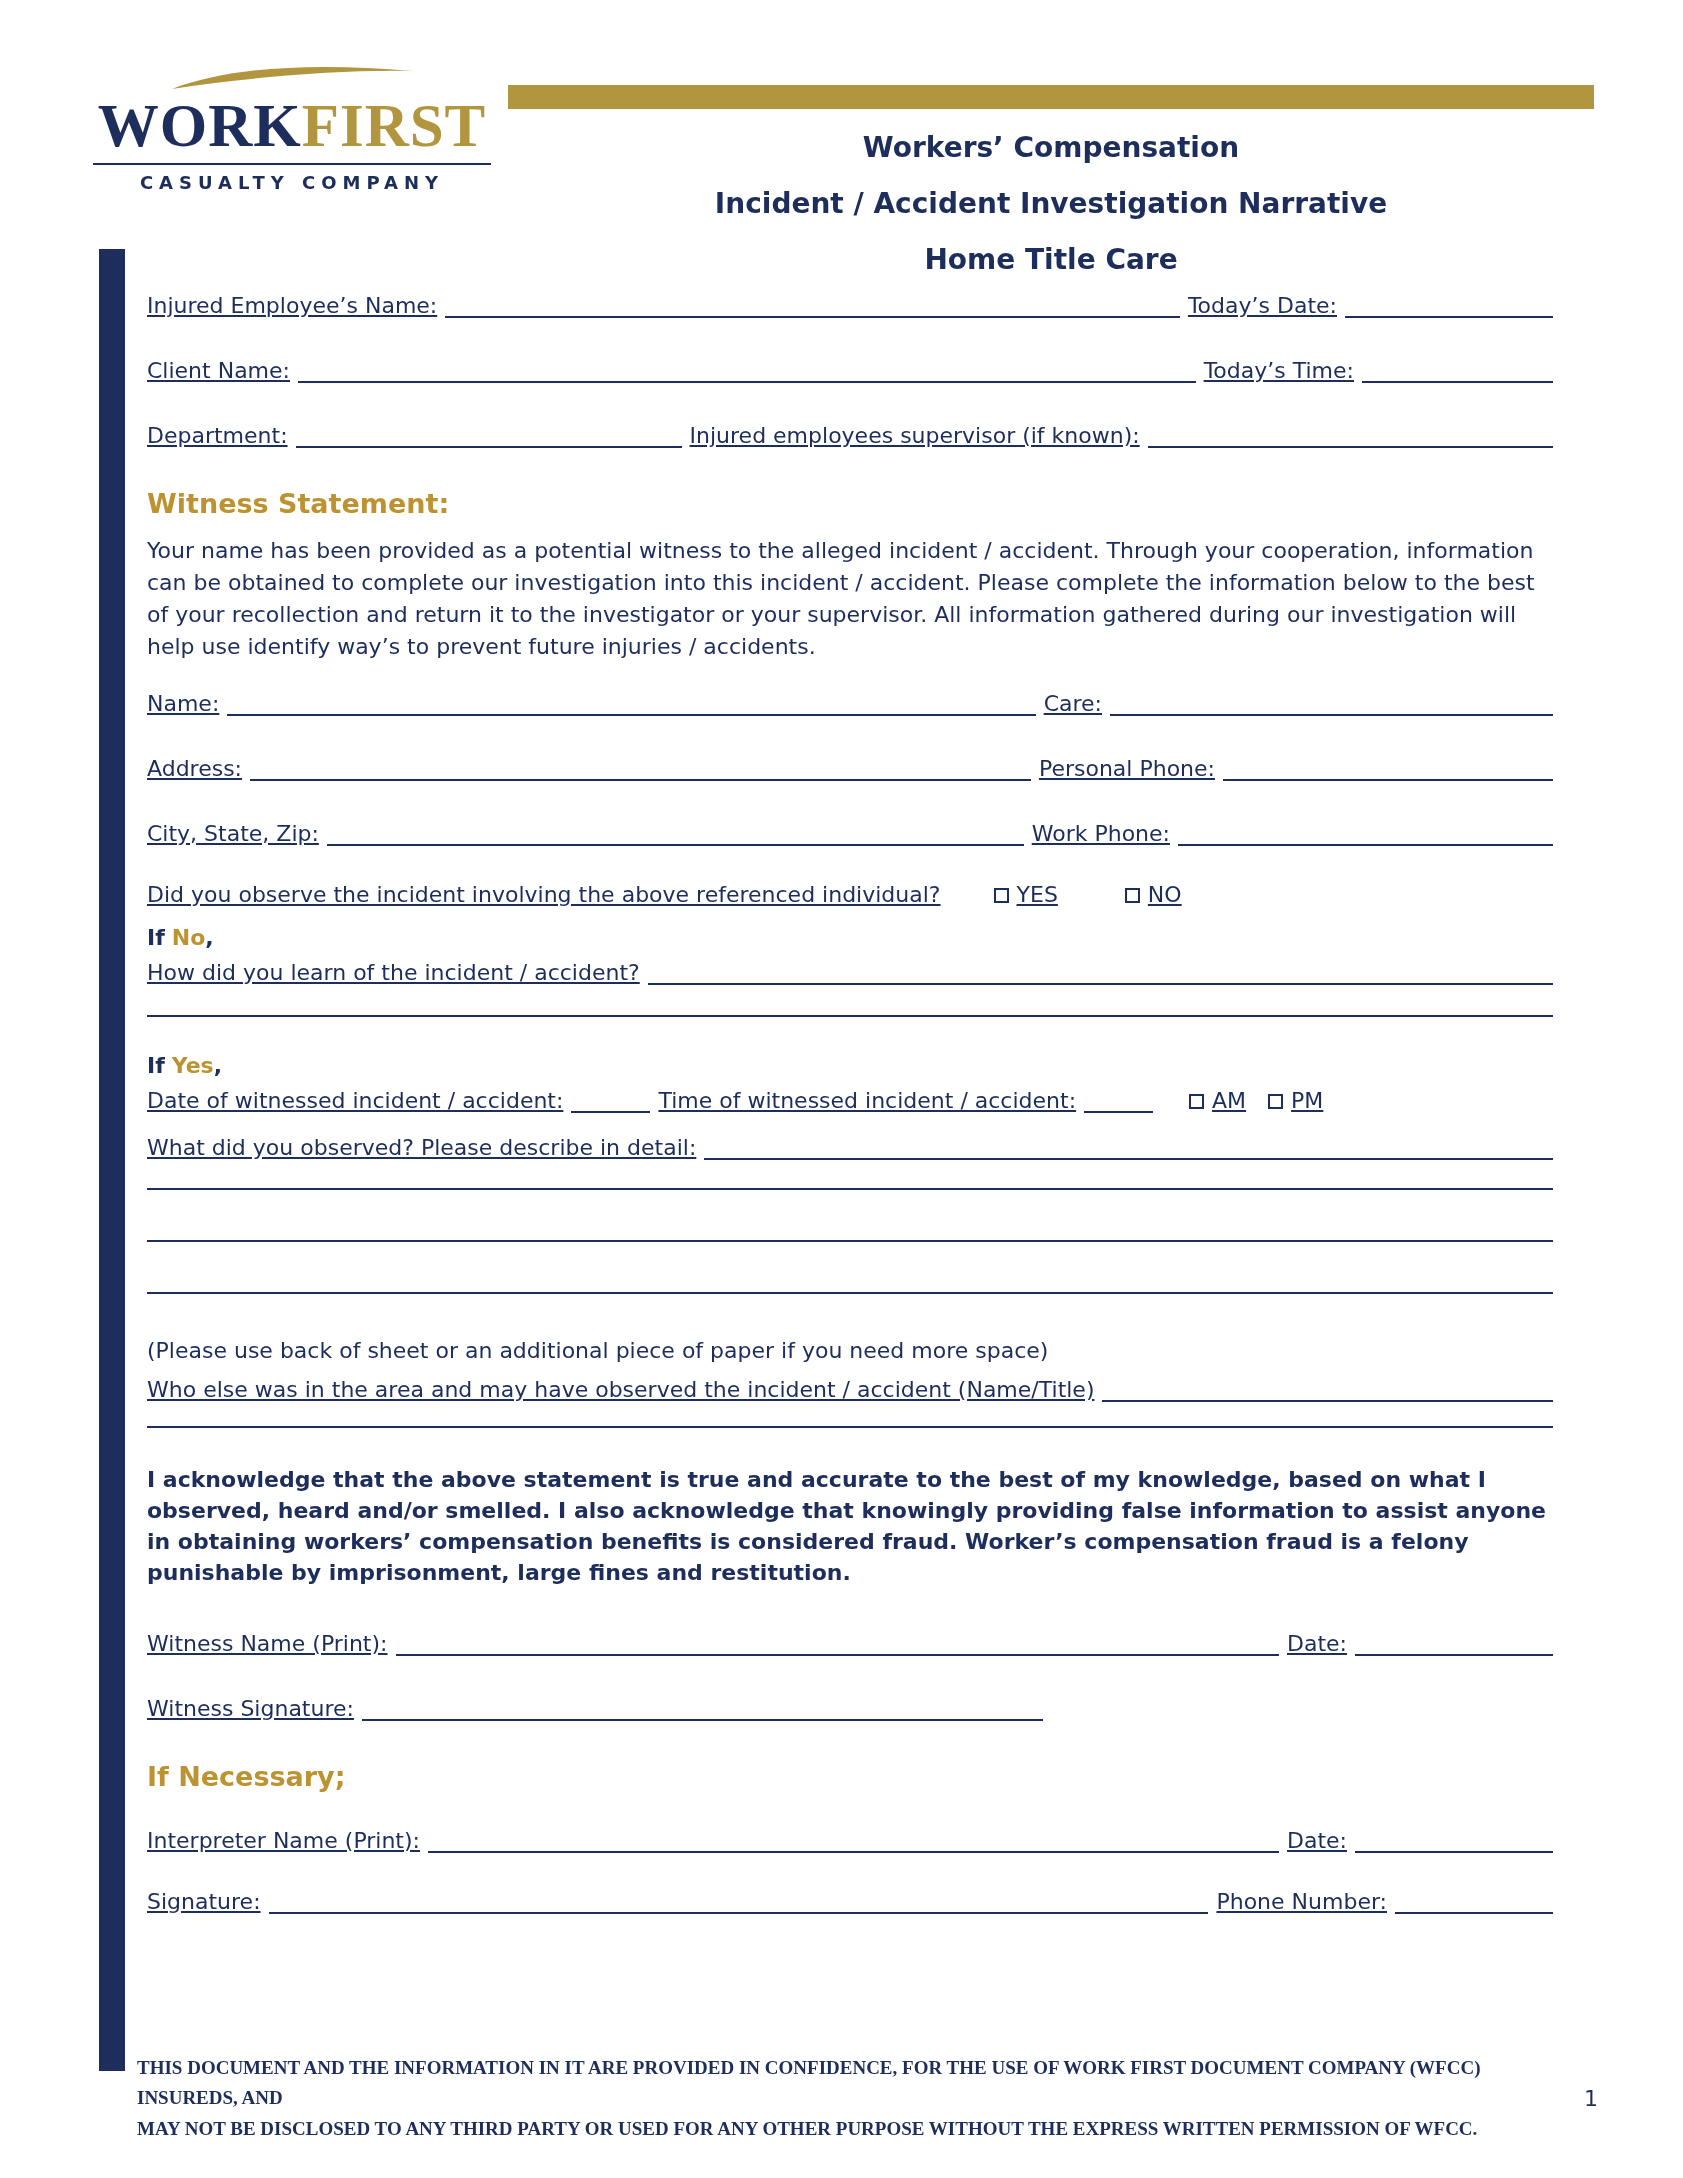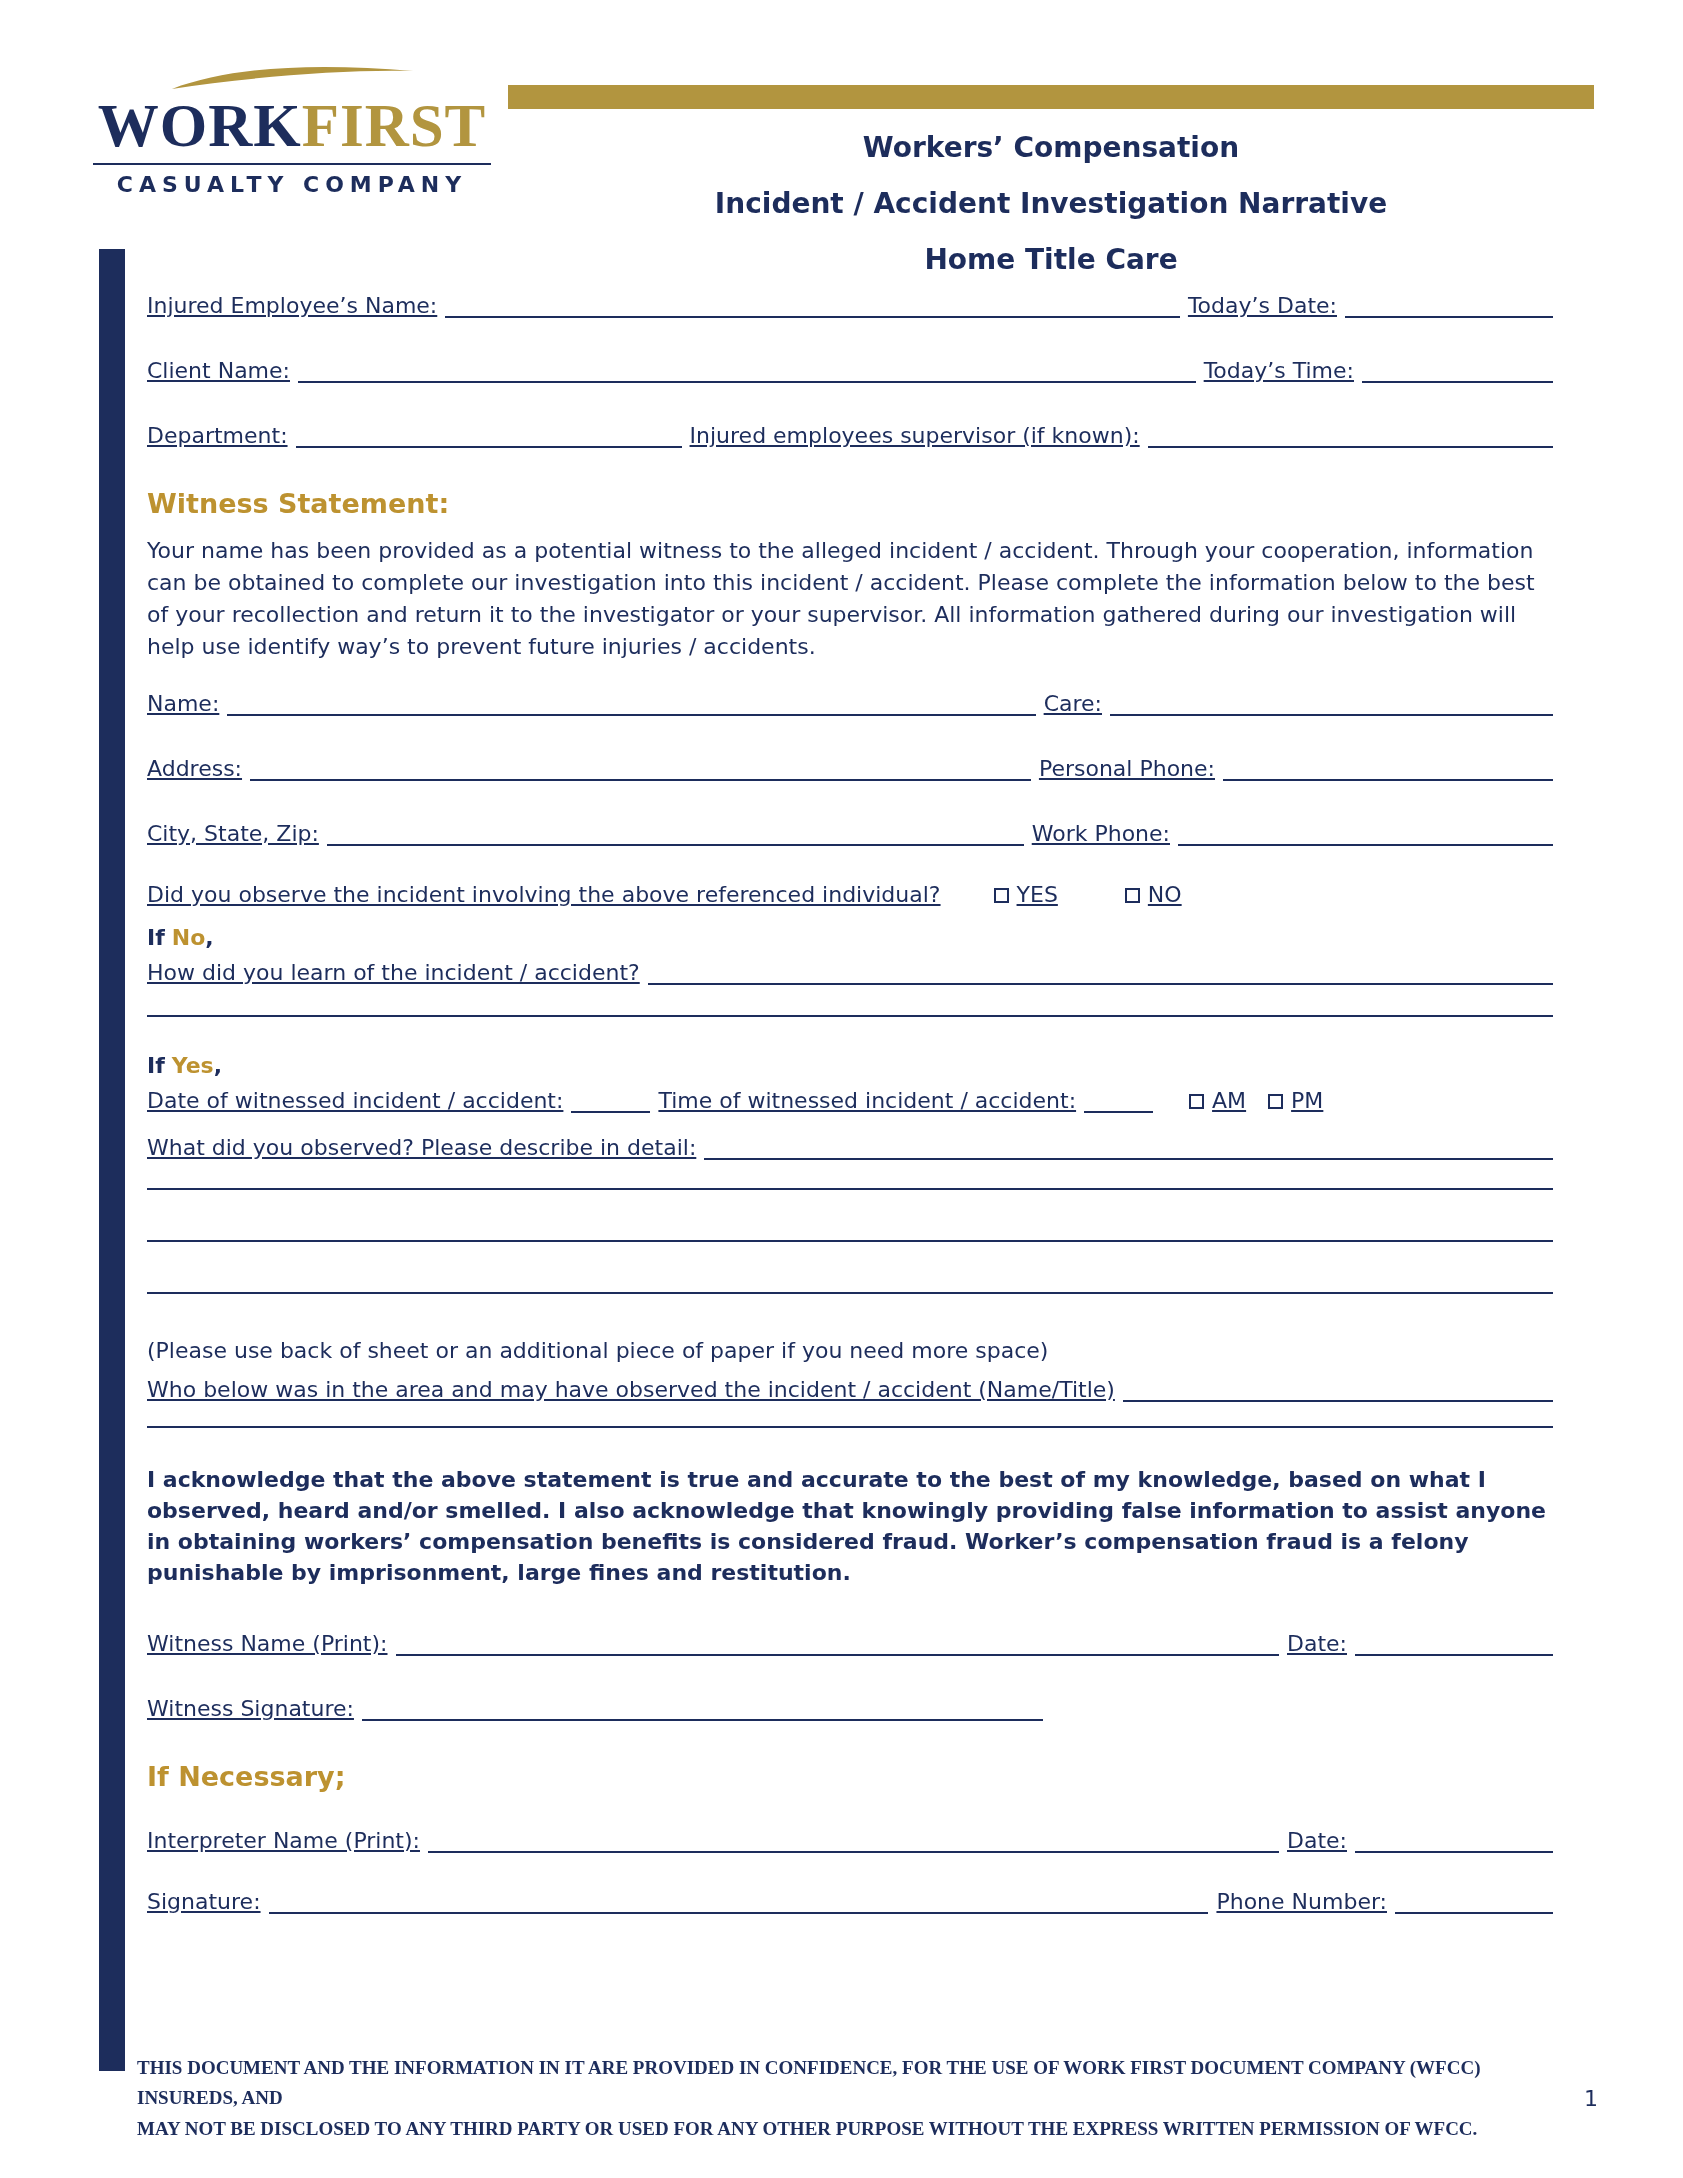--- a/index.html
+++ b/index.html
@@ -23,21 +23,21 @@
   .side-bar{position:absolute;left:99px;top:249px;width:26px;height:1822px;background:var(--navy);}
 
   
   .header{position:relative;height:297px;}
   .logo{position:absolute;left:79px;top:61px;width:426px;text-align:center;}
   .swoosh{display:block;margin:0 auto -2px auto;}
   .wordmark{font-family:"Liberation Serif","DejaVu Serif",serif;font-weight:bold;font-size:61px;line-height:1;letter-spacing:1px;white-space:nowrap;}
   .wordmark .work{color:var(--navy);}
   .wordmark .first{color:var(--gold);}
   .logo-rule{height:2px;background:var(--navy);margin:7px 14px 7px 14px;}
-  .tagline{font-size:22px;font-weight:bold;letter-spacing:6px;color:var(--navy);}
+  .tagline{font-size:18px;font-weight:bold;letter-spacing:6px;color:var(--navy);}
 
   .title-block{position:absolute;left:508px;top:85px;width:1086px;text-align:center;}
   .gold-bar{height:24px;background:var(--gold);margin-bottom:22px;}
   .title-line{font-size:28px;font-weight:bold;margin-bottom:23px;color:var(--navy);}
 
   
   .content{position:absolute;left:147px;top:293px;width:1406px;font-size:22px;}
   .row{display:flex;align-items:flex-end;gap:8px;margin-bottom:34px;text-decoration:underline;}
   .label{white-space:nowrap;}
   .blank{border-bottom:2px solid var(--navy);height:8px;display:inline-block;}
@@ -185,21 +185,21 @@
       <span class="blank grow"></span>
     </div>
 
     <div class="hr-blank mb-50"></div>
     <div class="hr-blank mb-50"></div>
     <div class="hr-blank mb-44"></div>
 
     <div class="note-line">(Please use back of sheet or an additional piece of paper if you need more space)</div>
 
     <div class="row mb-24">
-      <span class="label">Who below was in the area and may have observed the incident / accident (Name/Title)</span>
+      <span class="label">Who else was in the area and may have observed the incident / accident (Name/Title)</span>
       <span class="blank grow"></span>
     </div>
 
     <div class="hr-blank mb-36"></div>
 
     <p class="bold-para">I acknowledge that the above statement is true and accurate to the best of my knowledge, based on what I observed, heard and/or smelled. I also acknowledge that knowingly providing false information to assist anyone in obtaining workers’ compensation benefits is considered fraud. Worker’s compensation fraud is a felony punishable by imprisonment, large fines and restitution.</p>
 
     <div class="row mb-40">
       <span class="label">Witness Name (Print):</span>
       <span class="blank grow"></span>

